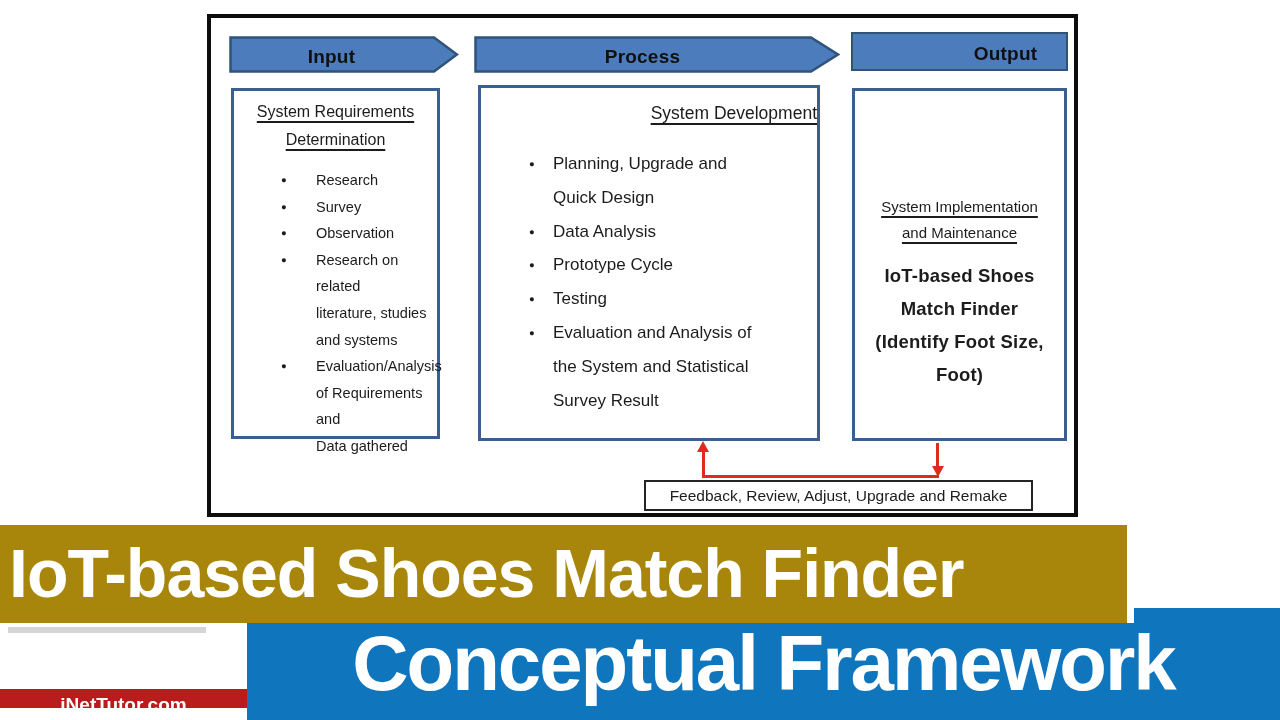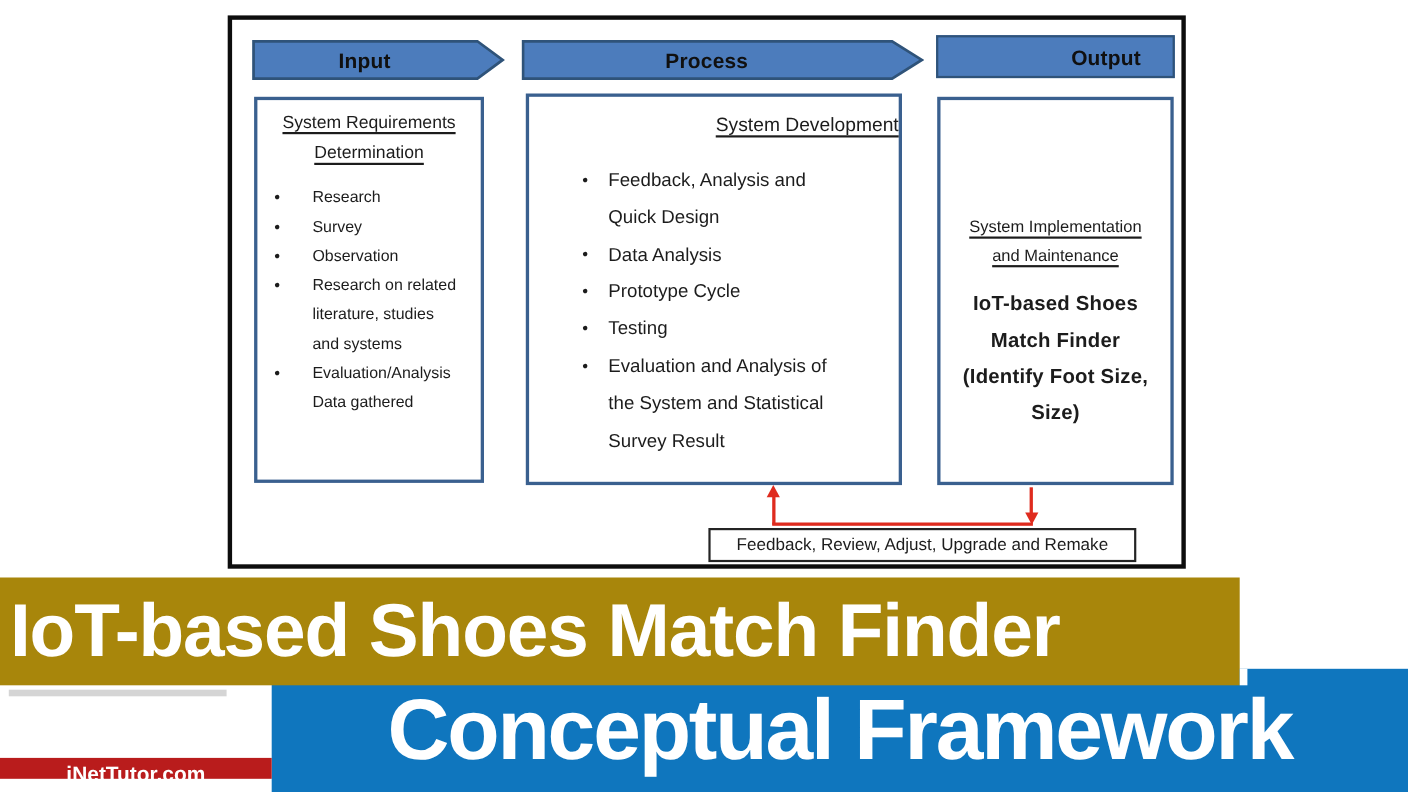--- a/index.html
+++ b/index.html
@@ -29,21 +29,21 @@
   
   .col-box{border:3px solid #3A608F;background:#fff;}
   .input-box{left:231px;top:88px;width:209px;height:351px;}
   .process-box{left:478px;top:85px;width:342px;height:356px;}
   .output-box{left:852px;top:88px;width:215px;height:353px;}
 
   .u{text-decoration:underline;text-decoration-thickness:1.5px;text-underline-offset:4px;}
 
   .input-heading{margin-top:7px;font-size:16px;line-height:28px;text-align:center;}
   .input-list{margin-top:13px;font-size:14.5px;line-height:26.6px;}
-  .input-list .li{position:relative;padding-left:50px;}
+  .input-list .li{position:relative;padding-left:50px;margin-left:32px;}
   .process-heading{padding-top:12px;font-size:17.5px;line-height:26px;text-align:right;}
   .process-list{margin-top:21px;font-size:17px;line-height:33.8px;}
   .process-list .li{position:relative;padding-left:72px;}
   .li.dot::before{
     content:"●";position:absolute;font-size:9.5px;line-height:inherit;
   }
   .input-list .li.dot::before{left:15px;}
   .process-list .li.dot::before{left:48px;}
 
   .output-heading{padding-top:103px;font-size:15px;line-height:26px;text-align:center;}
@@ -103,50 +103,51 @@
       <div class="u">Determination</div>
     </div>
     <div class="input-list">
       <div class="li dot"><span>Research</span></div>
       <div class="li dot"><span>Survey</span></div>
       <div class="li dot"><span>Observation</span></div>
       <div class="li dot"><span>Research on related</span></div>
       <div class="li"><span>literature, studies</span></div>
       <div class="li"><span>and systems</span></div>
       <div class="li dot"><span>Evaluation/Analysis</span></div>
+      <div class="li"><span>of Requirements and</span></div>
       <div class="li"><span>Data gathered</span></div>
     </div>
   </div>
 
   <div class="abs col-box process-box">
     <div class="process-heading">
       <span class="u">System Development</span>
     </div>
     <div class="process-list">
-      <div class="li dot"><span>Feedback, Analysis and</span></div>
+      <div class="li dot"><span>Planning, Upgrade and</span></div>
       <div class="li"><span>Quick Design</span></div>
       <div class="li dot"><span>Data Analysis</span></div>
       <div class="li dot"><span>Prototype Cycle</span></div>
       <div class="li dot"><span>Testing</span></div>
       <div class="li dot"><span>Evaluation and Analysis of</span></div>
       <div class="li"><span>the System and Statistical</span></div>
       <div class="li"><span>Survey Result</span></div>
     </div>
   </div>
 
   <div class="abs col-box output-box">
     <div class="output-heading">
       <div class="u">System Implementation</div>
       <div class="u">and Maintenance</div>
     </div>
     <div class="output-body">
       <div>IoT-based Shoes</div>
       <div>Match Finder</div>
       <div>(Identify Foot Size,</div>
-      <div>Size)</div>
+      <div>Foot)</div>
     </div>
   </div>
 
   <div class="abs fb-head-up"></div>
   <div class="abs red fb-vl-left"></div>
   <div class="abs red fb-hl"></div>
   <div class="abs red fb-vl-right"></div>
   <div class="abs fb-head-down"></div>
 
   <div class="abs feedback-box">

